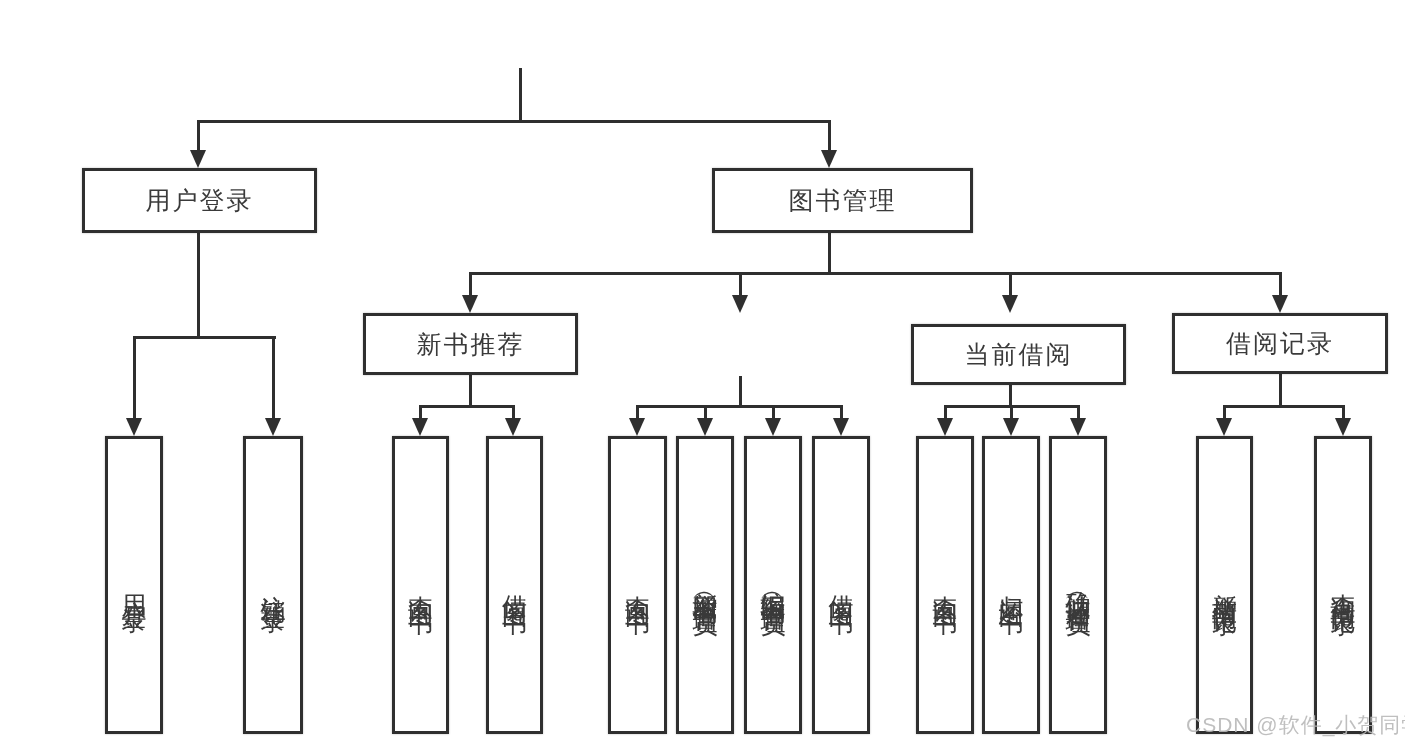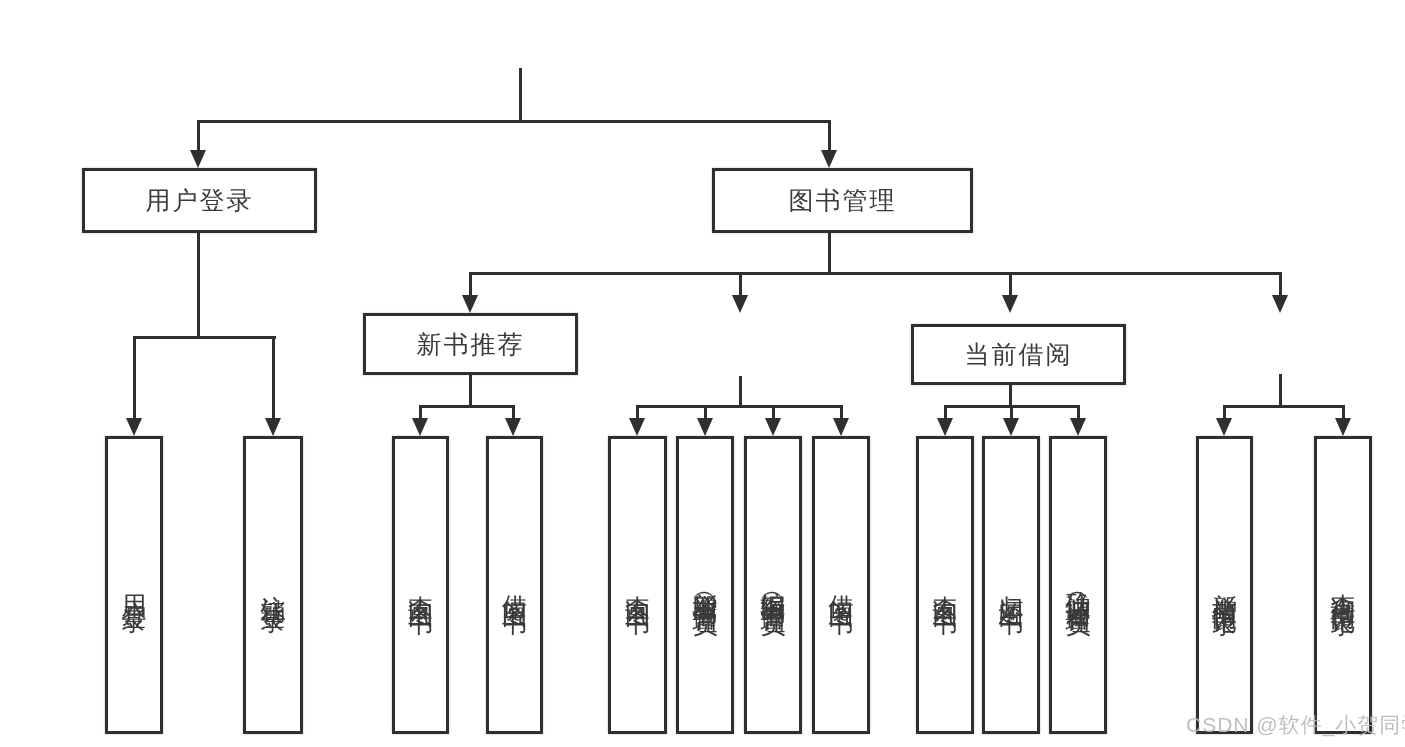--- a/index.html
+++ b/index.html
@@ -89,20 +89,21 @@
       <div class="arrow" style="left: 1216px; top: 418px;"></div>
       <div class="arrow" style="left: 1335px; top: 418px;"></div>
     </div>
 
 
   <div class="box h" style="left:82px;top:168px;width:235px;height:65px;">用户登录</div>
   <div class="box h" style="left:712px;top:168px;width:261px;height:65px;">图书管理</div>
 
   <div class="box h" style="left:363px;top:313px;width:215px;height:62px;">新书推荐</div>
   <div class="box h" style="left:903px;top:324px;width:215px;height:61px;margin-left:8px;">当前借阅</div>
+  <div class="box h" style="left:1172px;top:313px;width:216px;height:61px;">借阅记录</div>
 
   <div class="box" style="left:105px;top:436px;width:58px;height:298px;">
     <span class="v-text">用户登录</span>
   </div>
   <div class="box" style="left:243px;top:436px;width:60px;height:298px;">
     <span class="v-text">注销登录</span>
   </div>
 
   <div class="box" style="left:392px;top:436px;width:57px;height:298px;">
     <span class="v-text">查询图书</span>

